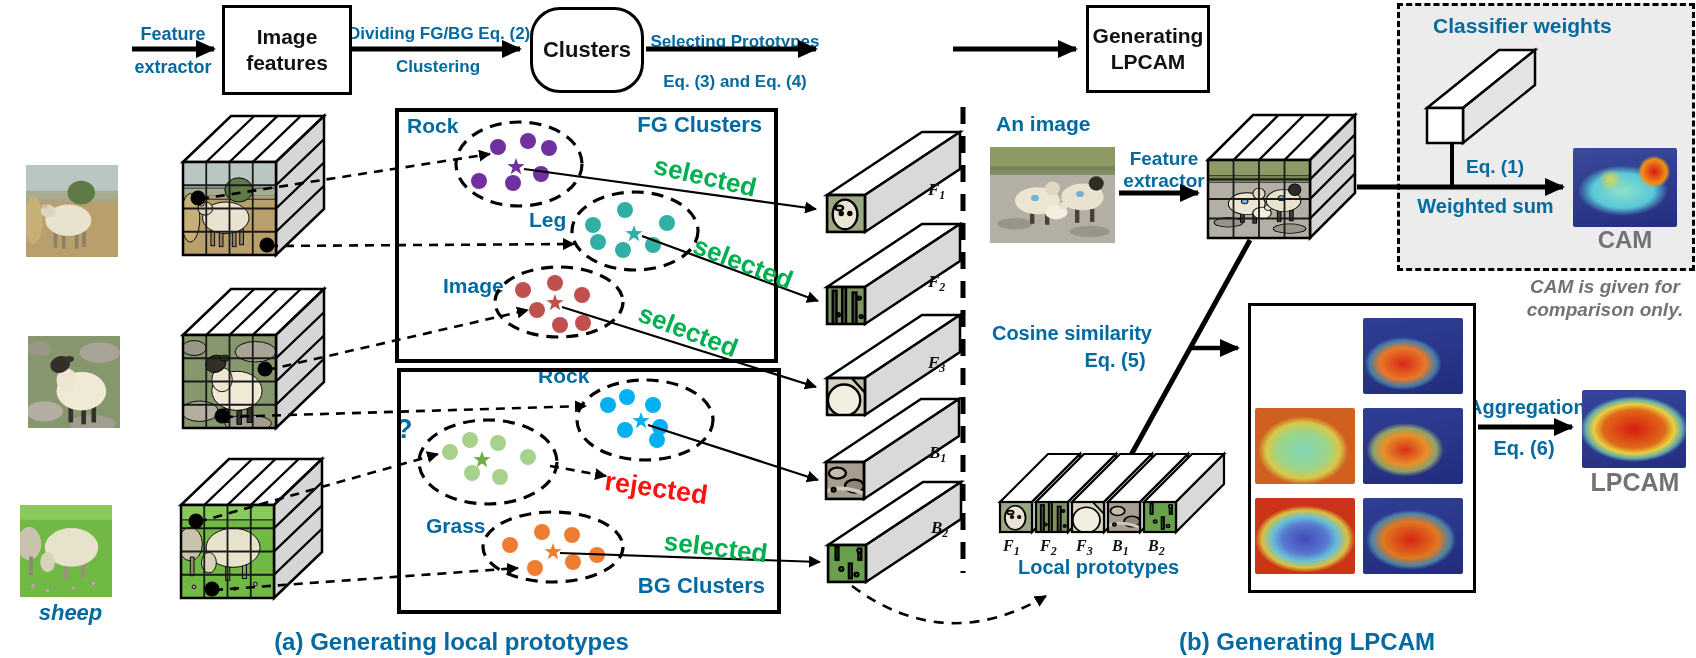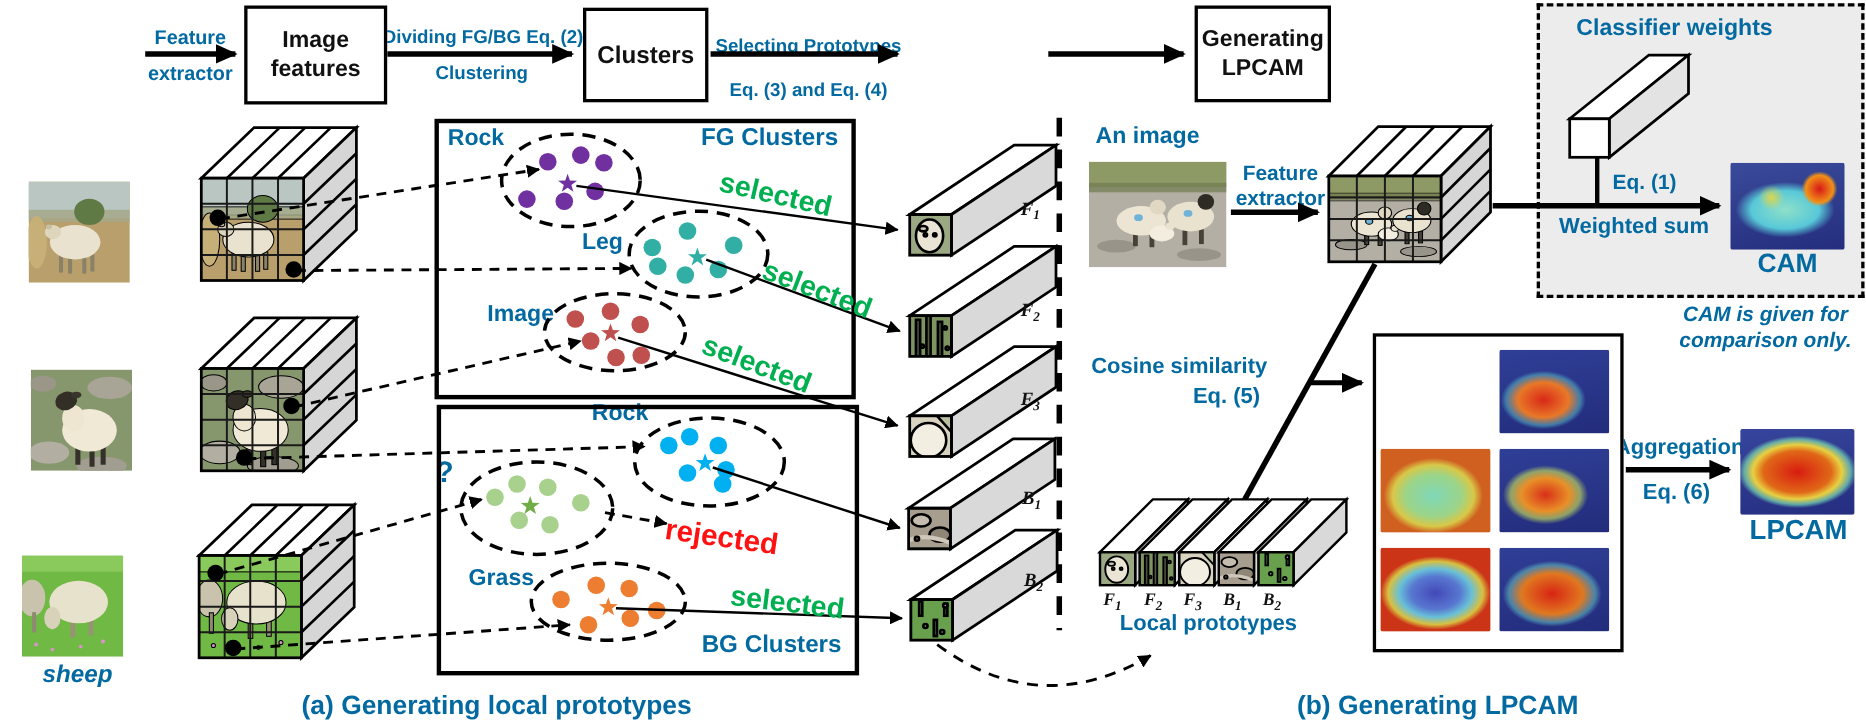--- a/index.html
+++ b/index.html
@@ -7,21 +7,21 @@
        font-family:"Liberation Sans",sans-serif;color:#111;}
   .lbl{position:absolute;font-weight:bold;color:#0369a1;white-space:nowrap;line-height:1.15;}
   .ctr{text-align:center;}
   .rt{text-align:right;}
   .pbox{position:absolute;border:3px solid #000;background:#fff;display:flex;flex-direction:column;
         align-items:center;justify-content:center;font-weight:bold;font-size:21px;line-height:1.25;z-index:3;}
   .panel{position:absolute;left:1397px;top:3px;width:292px;height:262px;background:#ececec;
          border:3px dashed #000;z-index:0;}
   .clbox{position:absolute;border:4px solid #000;background:transparent;z-index:1;}
   .simbox{position:absolute;left:1248px;top:303px;width:222px;height:284px;border:3px solid #000;background:#fff;z-index:1;}
-  .red{color:#0369a1;}
+  .red{color:#737373;}
   .sel{position:absolute;font-weight:bold;font-size:26px;color:#00B050;white-space:nowrap;transform-origin:left top;z-index:4;}
   .rej{position:absolute;font-weight:bold;font-size:27px;color:#FF1111;white-space:nowrap;transform-origin:left top;z-index:4;}
   .mathlbl{position:absolute;font-family:"Liberation Serif",serif;font-style:italic;font-weight:bold;
            font-size:17px;color:#111;white-space:nowrap;z-index:4;text-align:right;}
   .mathlbl sub{font-size:12px;}
   .hm{position:absolute;border-radius:2px;z-index:2;}
   .hm-cam{left:1573px;top:148px;width:104px;height:79px;background:
     radial-gradient(ellipse 20% 26% at 78% 30%, #d81818, #f09018 60%, rgba(0,0,0,0) 78%),
     radial-gradient(ellipse 16% 20% at 36% 40%, rgba(232,216,64,.9), rgba(0,0,0,0) 72%),
     radial-gradient(ellipse 54% 40% at 48% 54%, #8ee0c8, #58c8d8 55%, rgba(0,0,0,0) 80%),
@@ -408,21 +408,21 @@
         <use href="#tex-b2" x="1144" y="502" width="32" height="30"></use>
         <rect x="1144" y="502" width="32" height="30" fill="none"></rect>
       </g>
     </g>
   </svg>
 
   <div class="pbox" style="left:222px;top:5px;width:124px;height:84px;">
     <span>Image</span>
     <span>features</span>
   </div>
-  <div class="pbox" style="left:530px;top:7px;width:108px;height:80px;font-size:22px;">
+  <div class="pbox" style="left:530px;top:7px;width:108px;height:80px;font-size:22px;border-radius:30px;">
     <span>Clusters</span>
   </div>
   <div class="pbox" style="left:1086px;top:5px;width:118px;height:82px;">
     <span>Generating</span>
     <span>LPCAM</span>
   </div>
 
   <div class="lbl ctr" style="left:128px;top:24px;width:90px;font-size:18px;">Feature</div>
   <div class="lbl ctr" style="left:128px;top:57px;width:90px;font-size:18px;">extractor</div>
   <div class="lbl ctr" style="left:348px;top:24px;width:180px;font-size:17px;">Dividing FG/BG Eq. (2)</div>

